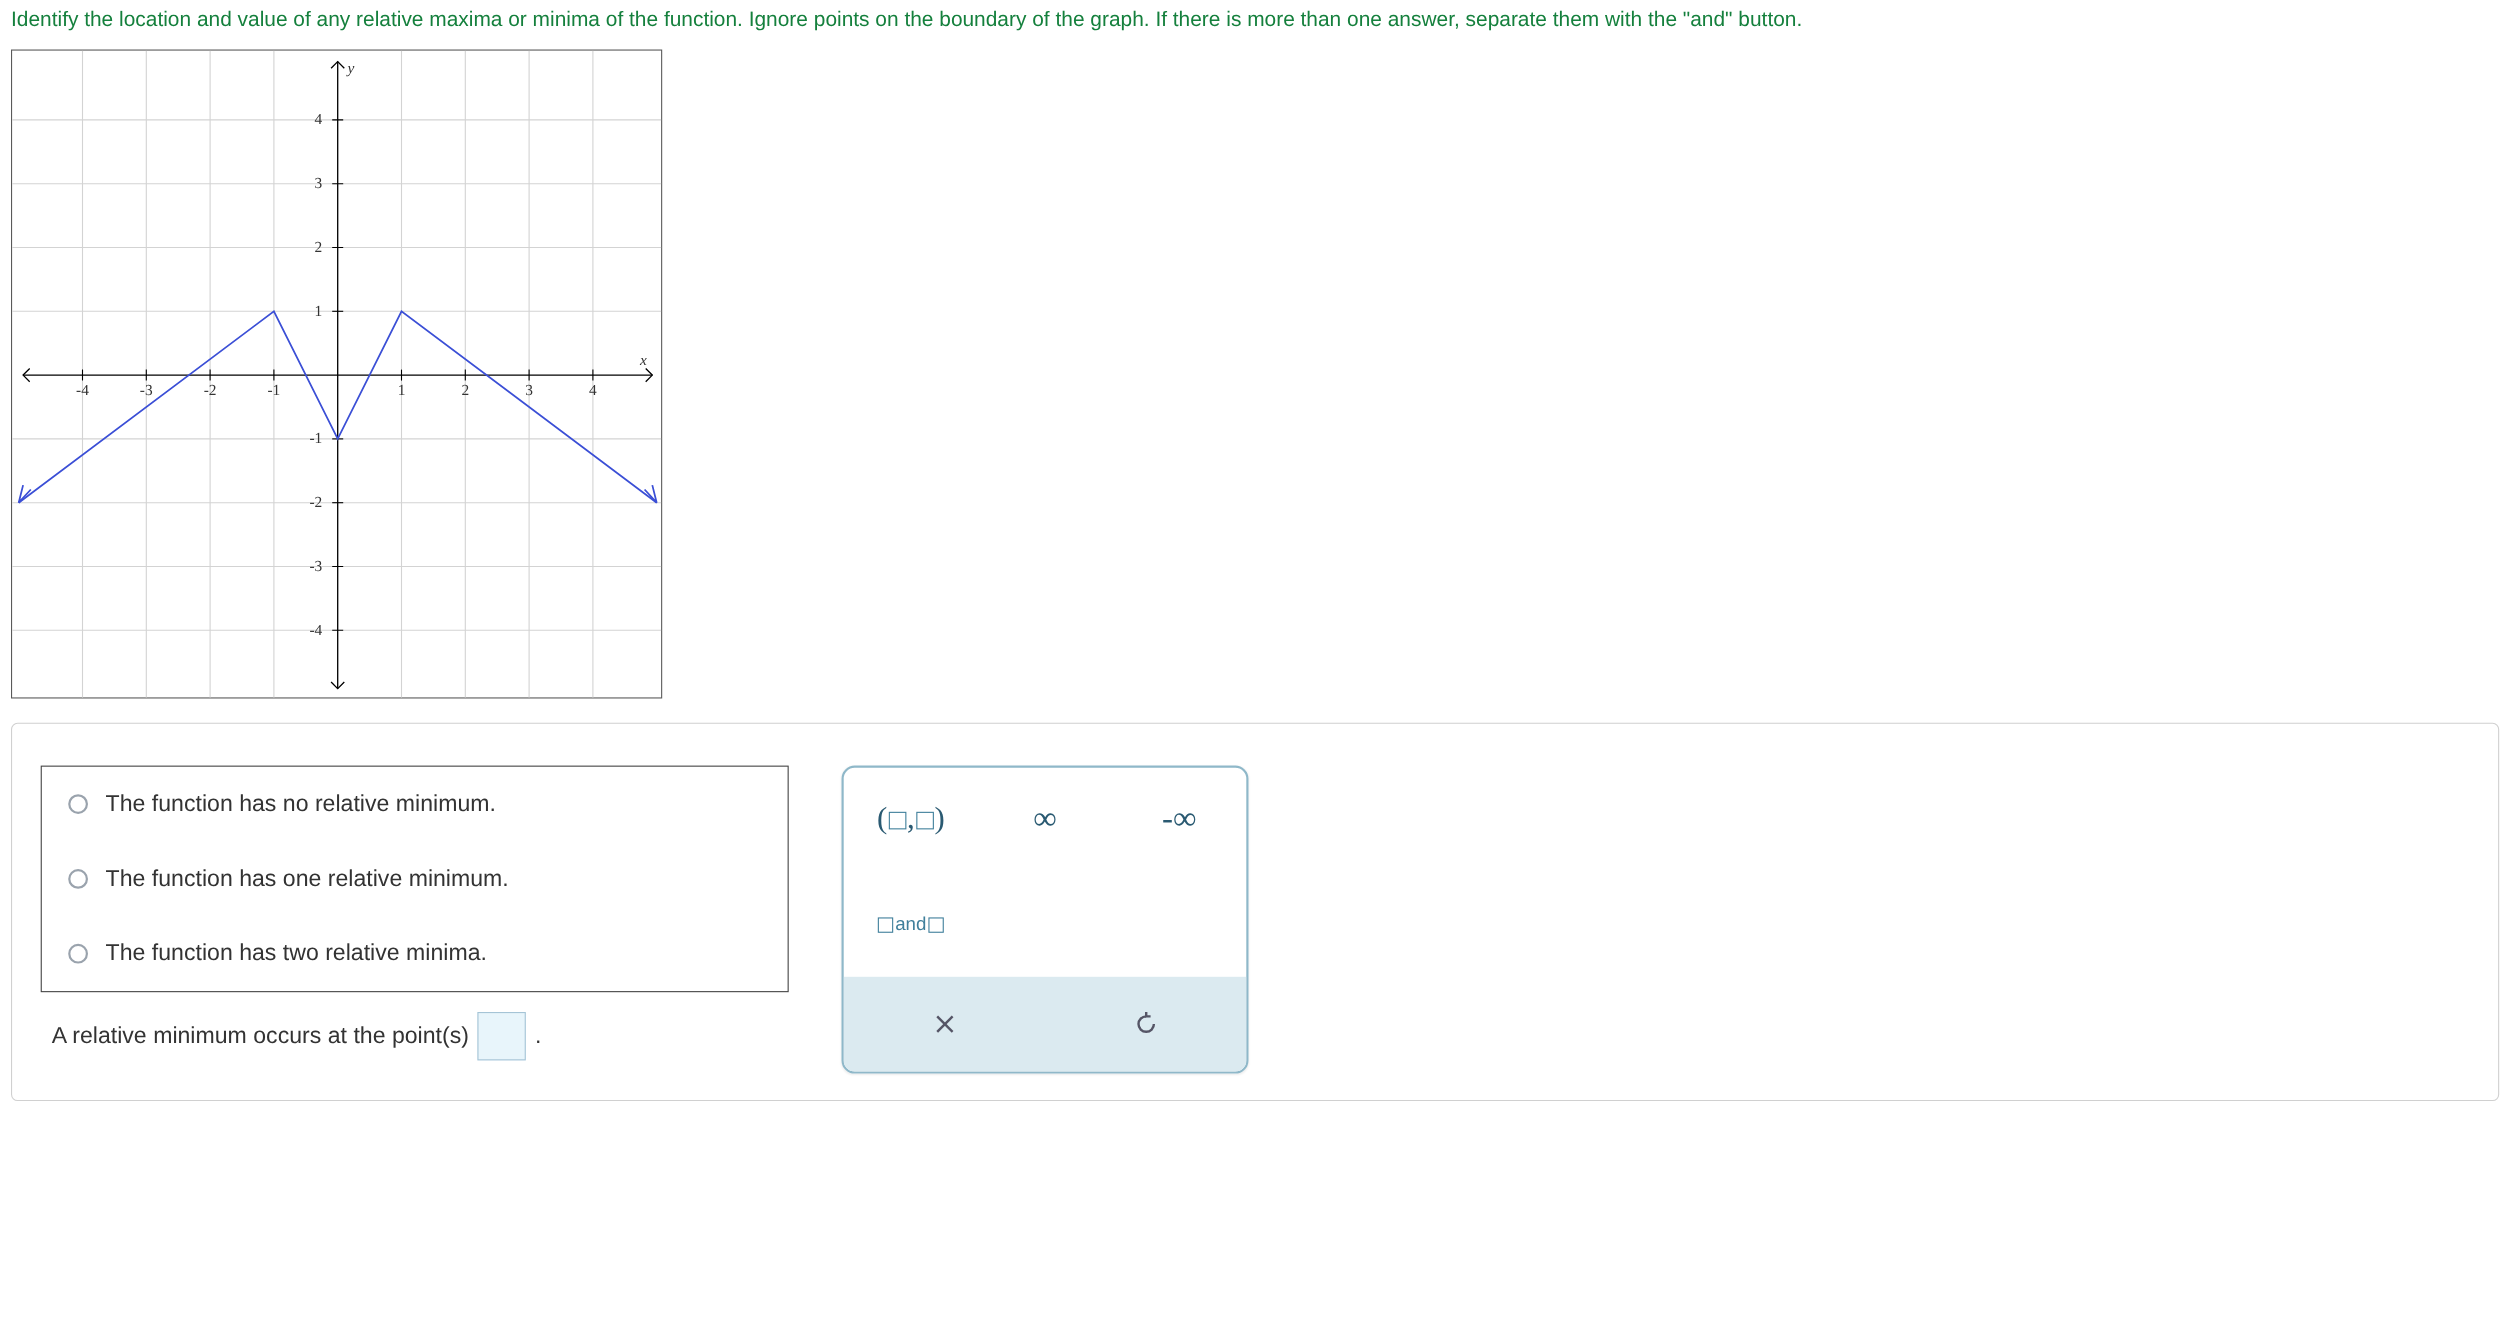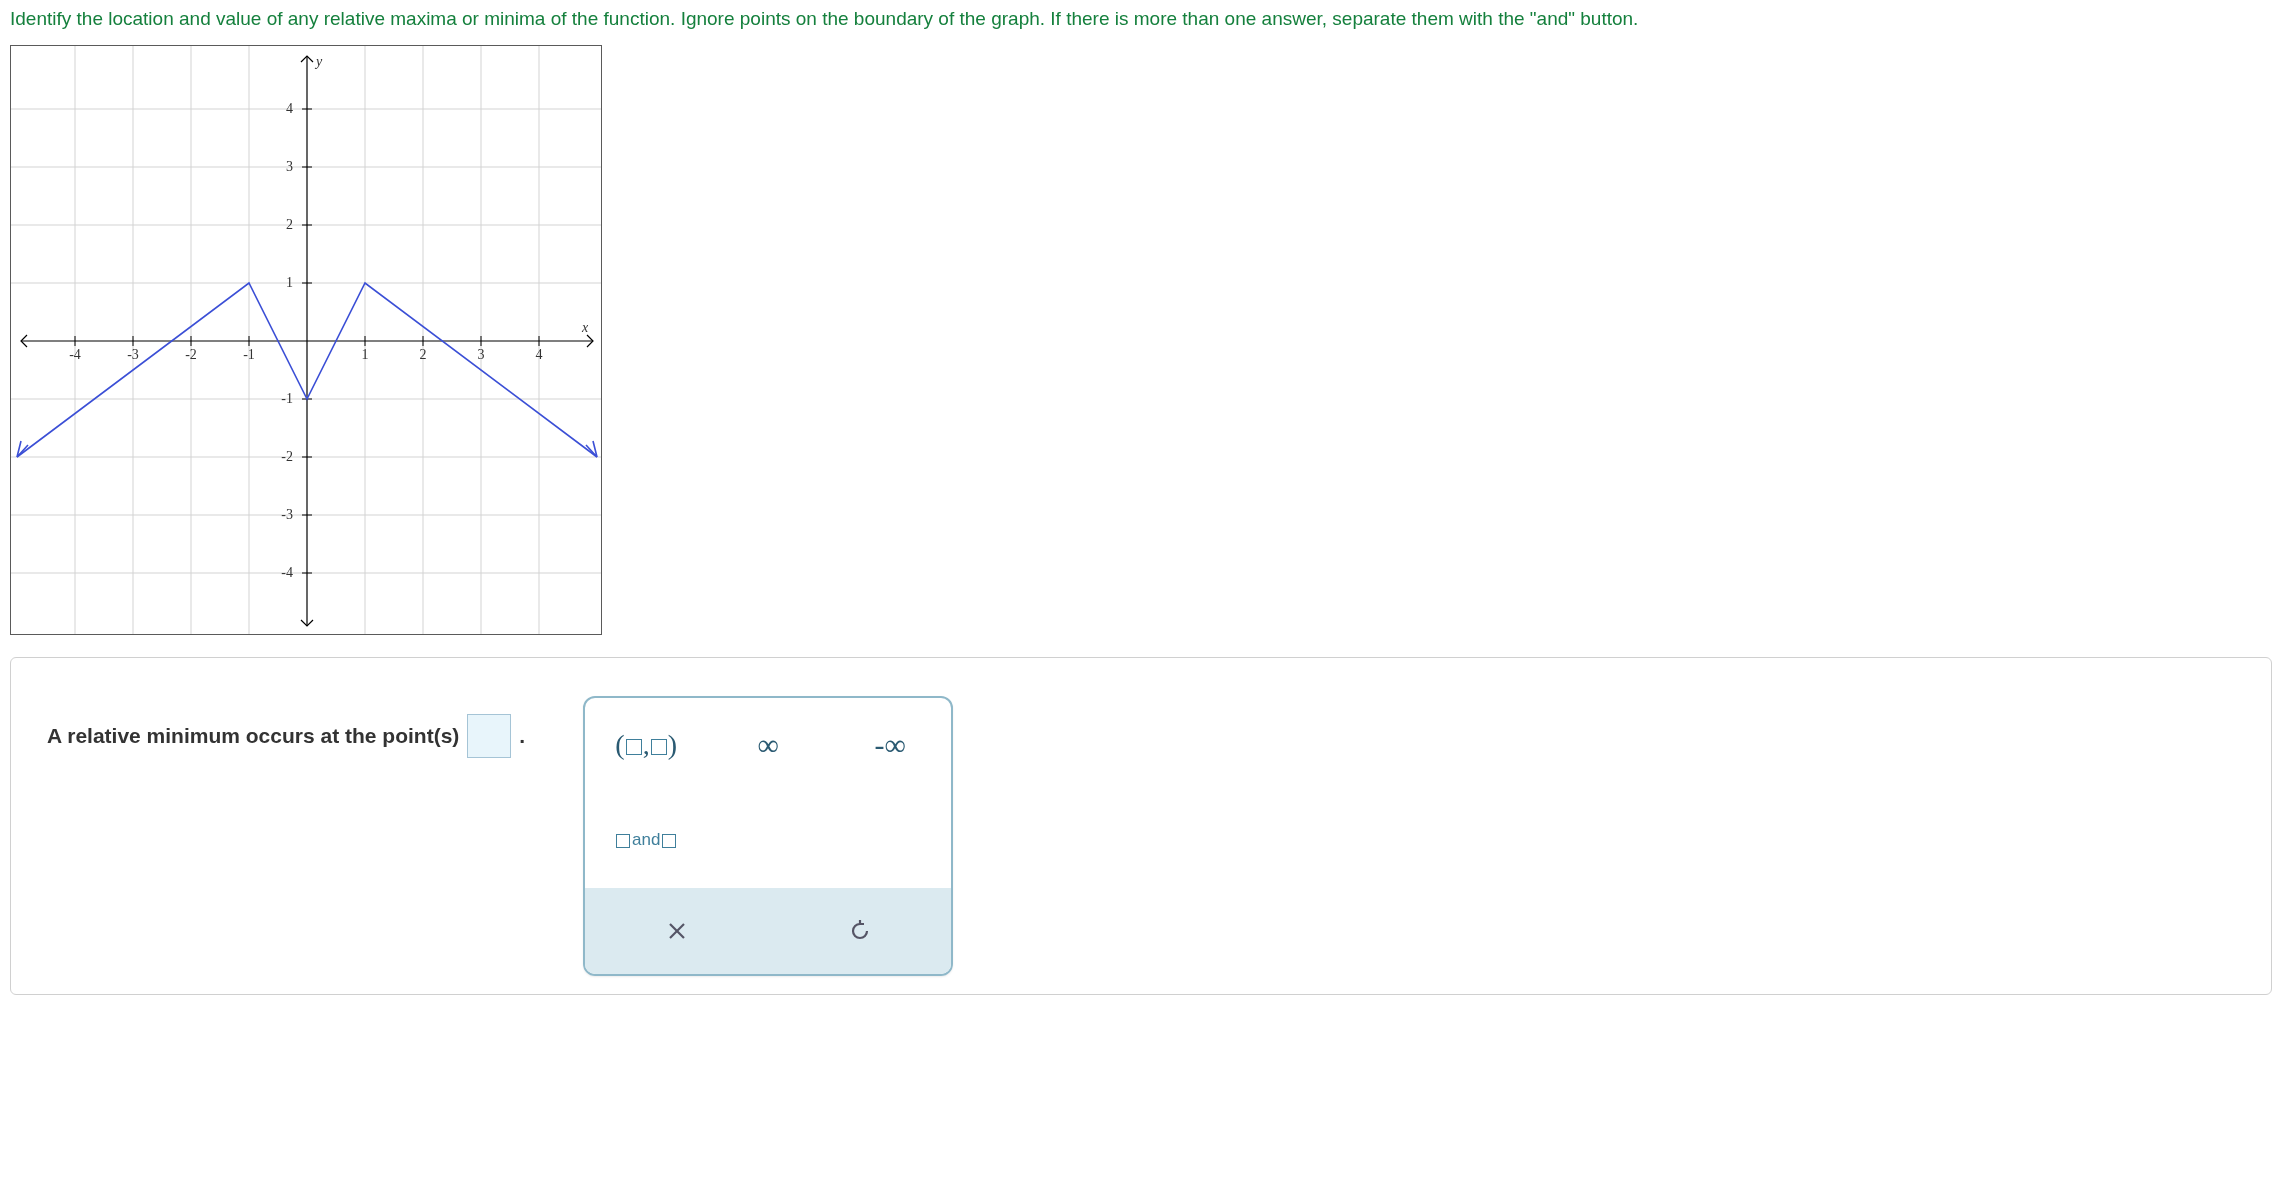--- a/index.html
+++ b/index.html
@@ -47,21 +47,20 @@
     border: 2px solid #9aa3ad;
     border-radius: 50%;
     flex: 0 0 18px;
   }
   .fill-row {
     padding: 18px 10px;
     display: flex;
     align-items: center;
     gap: 8px;
     font-size: 21px;
-    font-weight: bold;
   }
   .fill-input {
     width: 44px; height: 44px;
     background: #e8f5fb;
     border: 1.5px solid #a5c4d6;
     display: inline-block;
   }
   .keypad {
     border: 2px solid #8fb8c9;
     border-radius: 12px;
@@ -175,20 +174,34 @@
 
     <g stroke="#3b4fd6" stroke-width="1.6" fill="none">
       <polyline points="17,399 6,411 10,395"></polyline>
       <polyline points="575,399 586,411 582,395"></polyline>
     </g>
   </svg>
 </div>
 
 <div class="answer-panel">
   <div class="option-column">
+    <div class="option-box">
+      <div class="option-row">
+        <span class="radio-outer"></span>
+        <span>The function has no relative minimum.</span>
+      </div>
+      <div class="option-row">
+        <span class="radio-outer"></span>
+        <span>The function has one relative minimum.</span>
+      </div>
+      <div class="option-row">
+        <span class="radio-outer"></span>
+        <span>The function has two relative minima.</span>
+      </div>
+    </div>
     <div class="fill-row">
       <span>A relative minimum occurs at the point(s) </span>
       <span class="fill-input"></span>
       <span>.</span>
     </div>
   </div>
 
   <div class="keypad">
     <div class="keypad-grid">
       <div class="keypad-cell">

